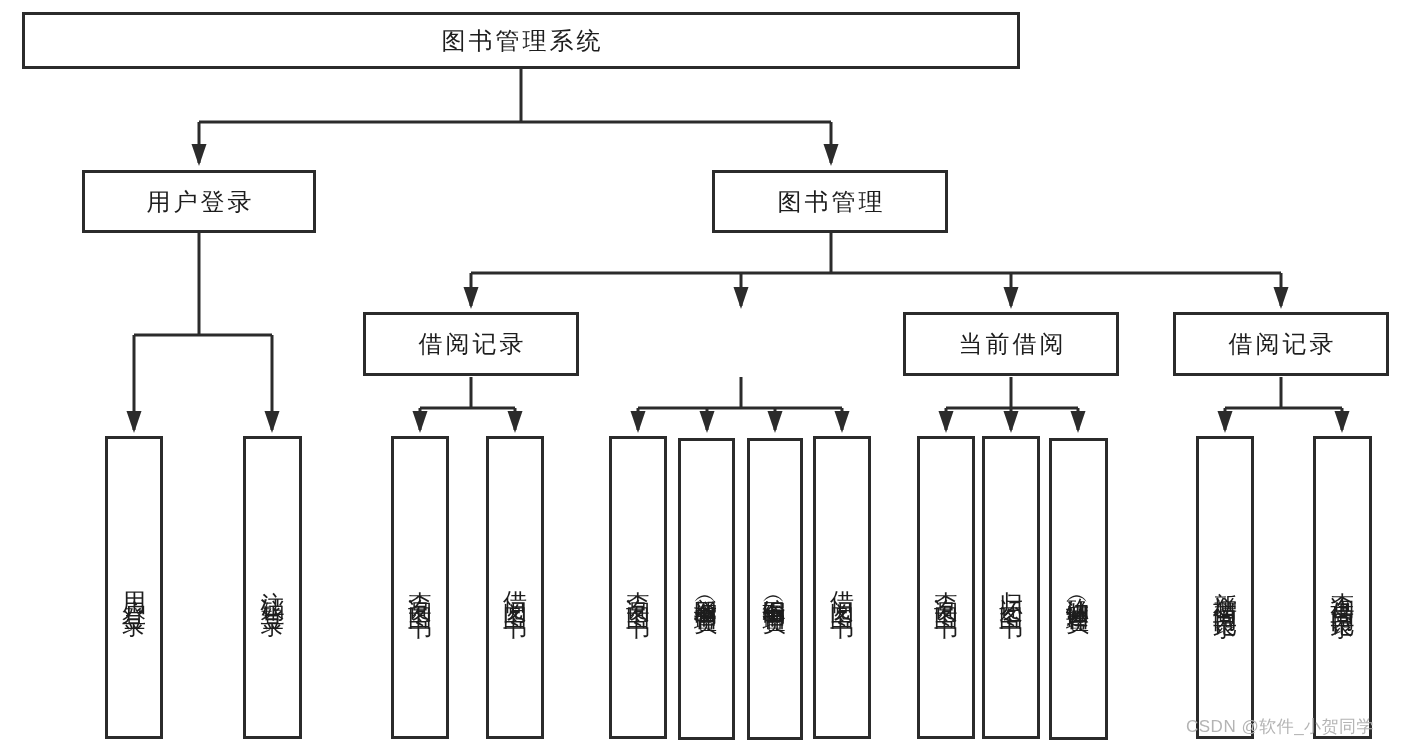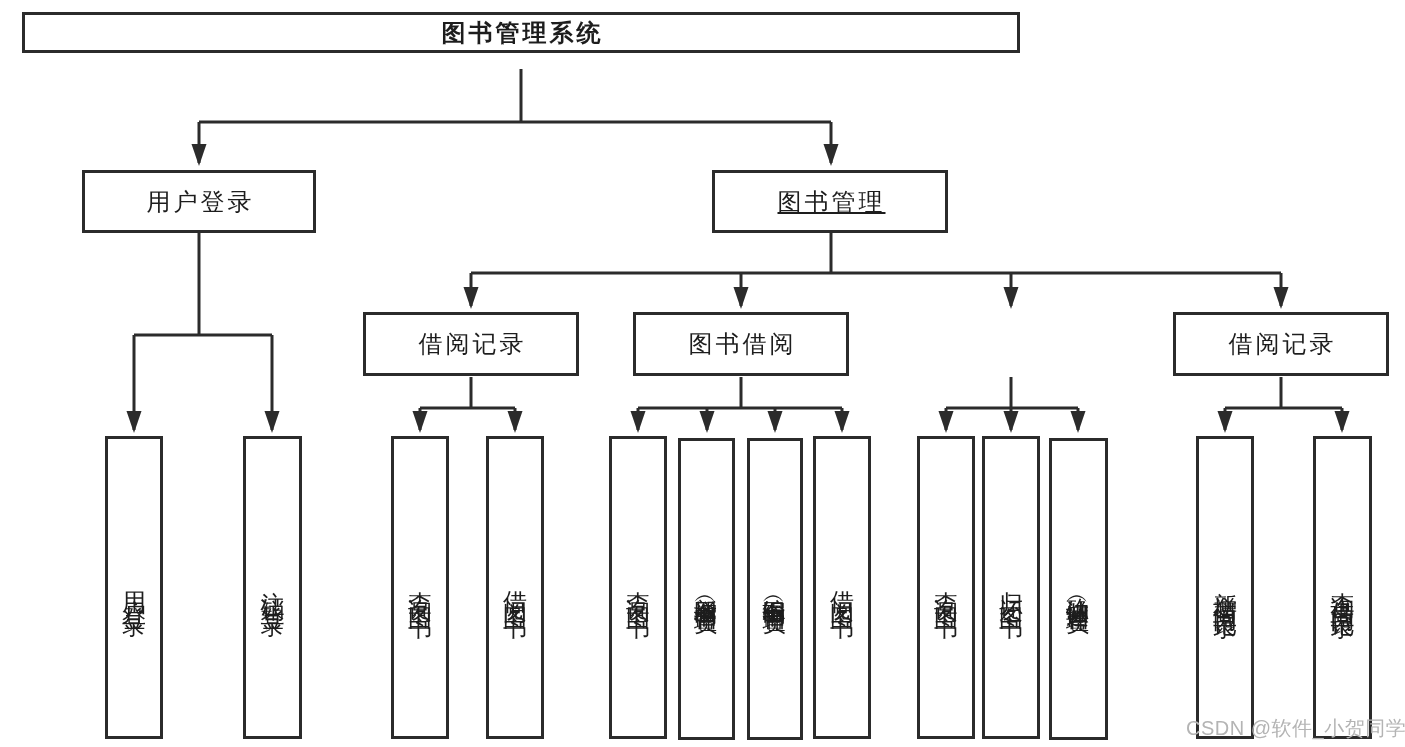--- a/index.html
+++ b/index.html
@@ -38,21 +38,21 @@
     font-size: 24px;
     letter-spacing: 8px;
     white-space: nowrap;
   }
   .v-med .v-label { letter-spacing: 5px; }
   .v-long .v-label { font-size: 23px; letter-spacing: 2px; }
   .watermark {
     position: absolute;
     left: 1186px;
     top: 715px;
-    font-size: 20px;
+    font-size: 17px;
     color: #b4b4b4;
     letter-spacing: 0.5px;
     white-space: nowrap;
     z-index: 5;
   }
 </style>
 </head>
 <body>
 
 <div class="stage">
@@ -100,36 +100,36 @@
       <path d="M1011,408 V430" marker-end="url(#arrow)"></path>
       <path d="M1078,408 V430" marker-end="url(#arrow)"></path>
 
       <path d="M1281,377 V408"></path>
       <path d="M1225,408 H1342"></path>
       <path d="M1225,408 V430" marker-end="url(#arrow)"></path>
       <path d="M1342,408 V430" marker-end="url(#arrow)"></path>
     </g>
   </svg>
 
-  <div class="box" style="left:22px; top:12px; width:998px; height:41px;font-weight:bold;">
+  <div class="box" style="left:22px; top:12px; width:998px; height:57px;">
     <span class="h-label">图书管理系统</span>
   </div>
 
   <div class="box" style="left:82px; top:170px; width:234px; height:63px;">
     <span class="h-label">用户登录</span>
   </div>
-  <div class="box" style="left:712px; top:170px; width:236px; height:63px;text-decoration:underline;">
+  <div class="box" style="left:712px; top:170px; width:236px; height:63px;">
     <span class="h-label">图书管理</span>
   </div>
 
   <div class="box" style="left:363px; top:312px; width:216px; height:64px;">
     <span class="h-label">借阅记录</span>
   </div>
-  <div class="box" style="left:633px; top:312px; width:216px; height:64px;">
-    <span class="h-label">图书借阅</span>
+  <div class="box" style="left:903px; top:312px; width:216px; height:64px;">
+    <span class="h-label">当前借阅</span>
   </div>
   <div class="box" style="left:1173px; top:312px; width:216px; height:64px;font-family:Liberation Serif, serif;">
     <span class="h-label">借阅记录</span>
   </div>
 
   <div class="box v" style="left:105px; top:436px; width:58px; height:303px;">
     <span class="v-label">用户登录</span>
   </div>
   <div class="box v" style="left:243px; top:436px; width:59px; height:303px;">
     <span class="v-label">注销登录</span>

